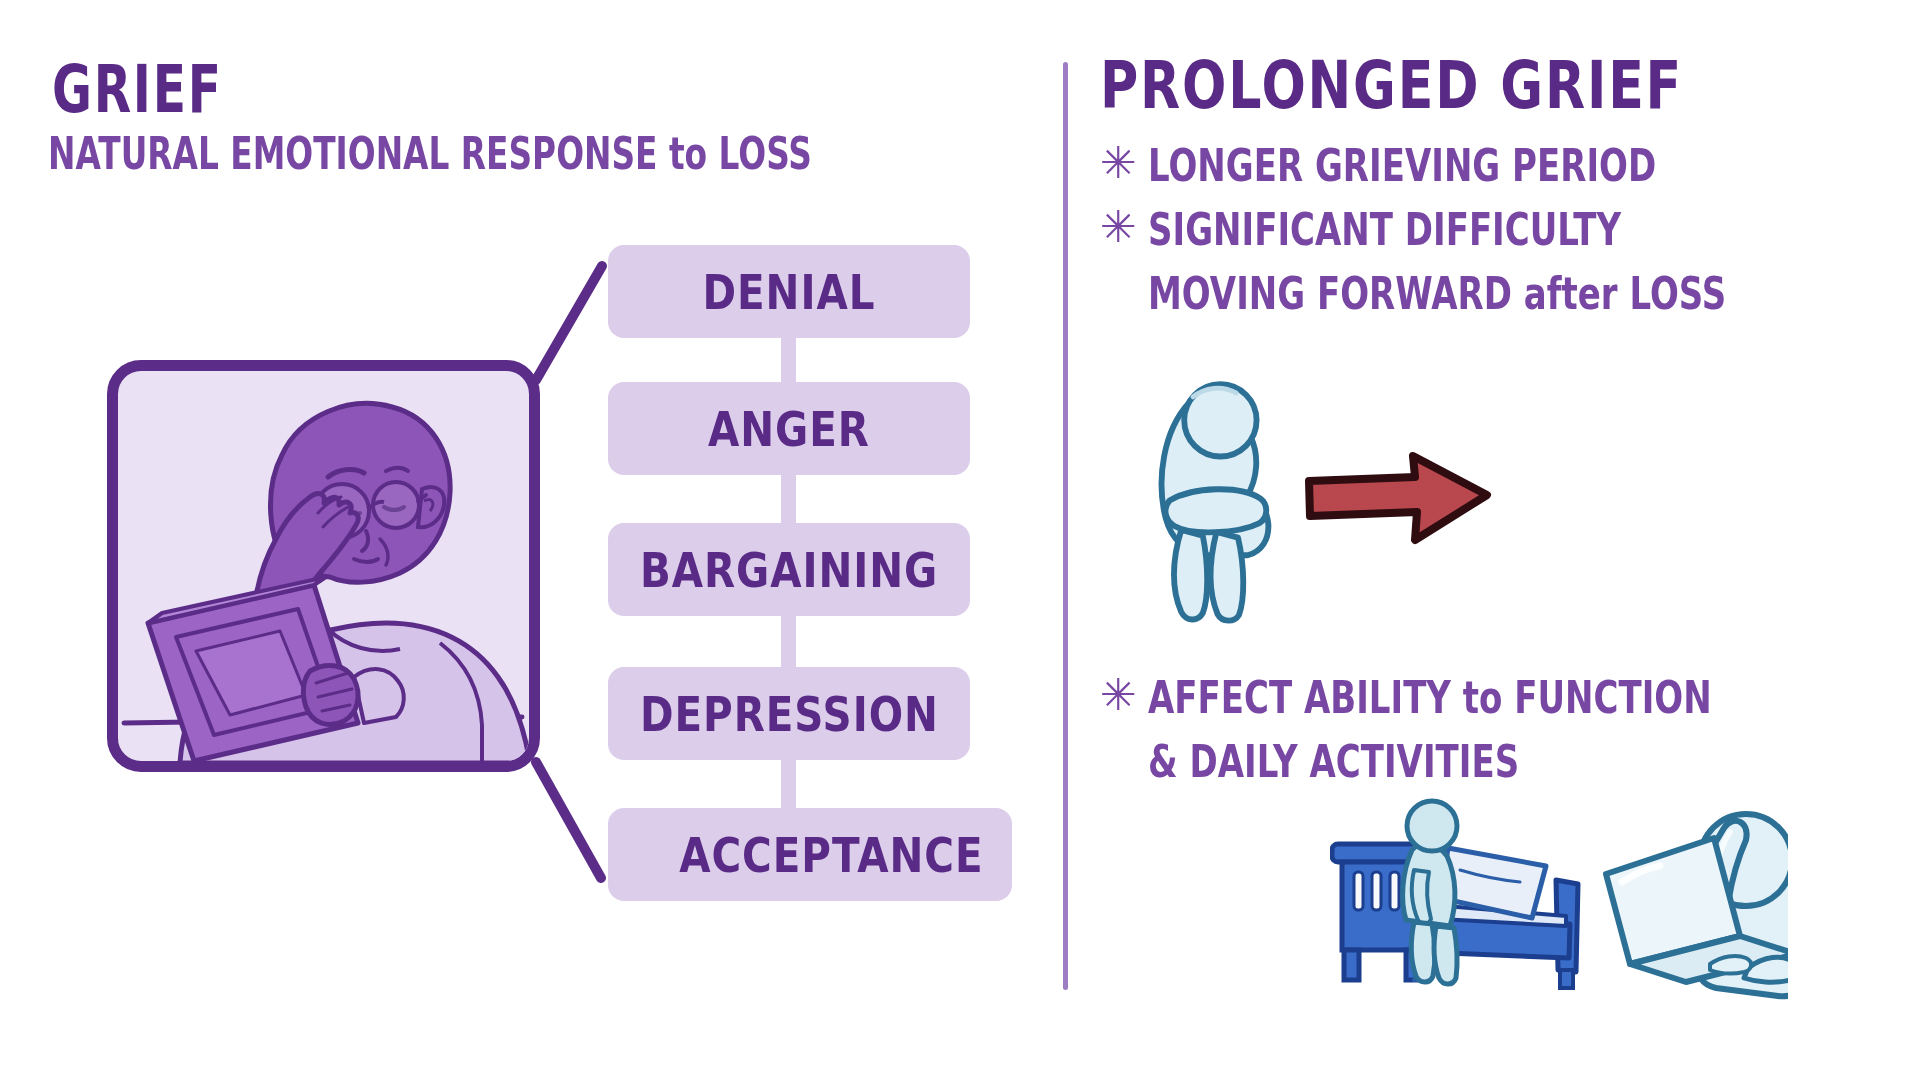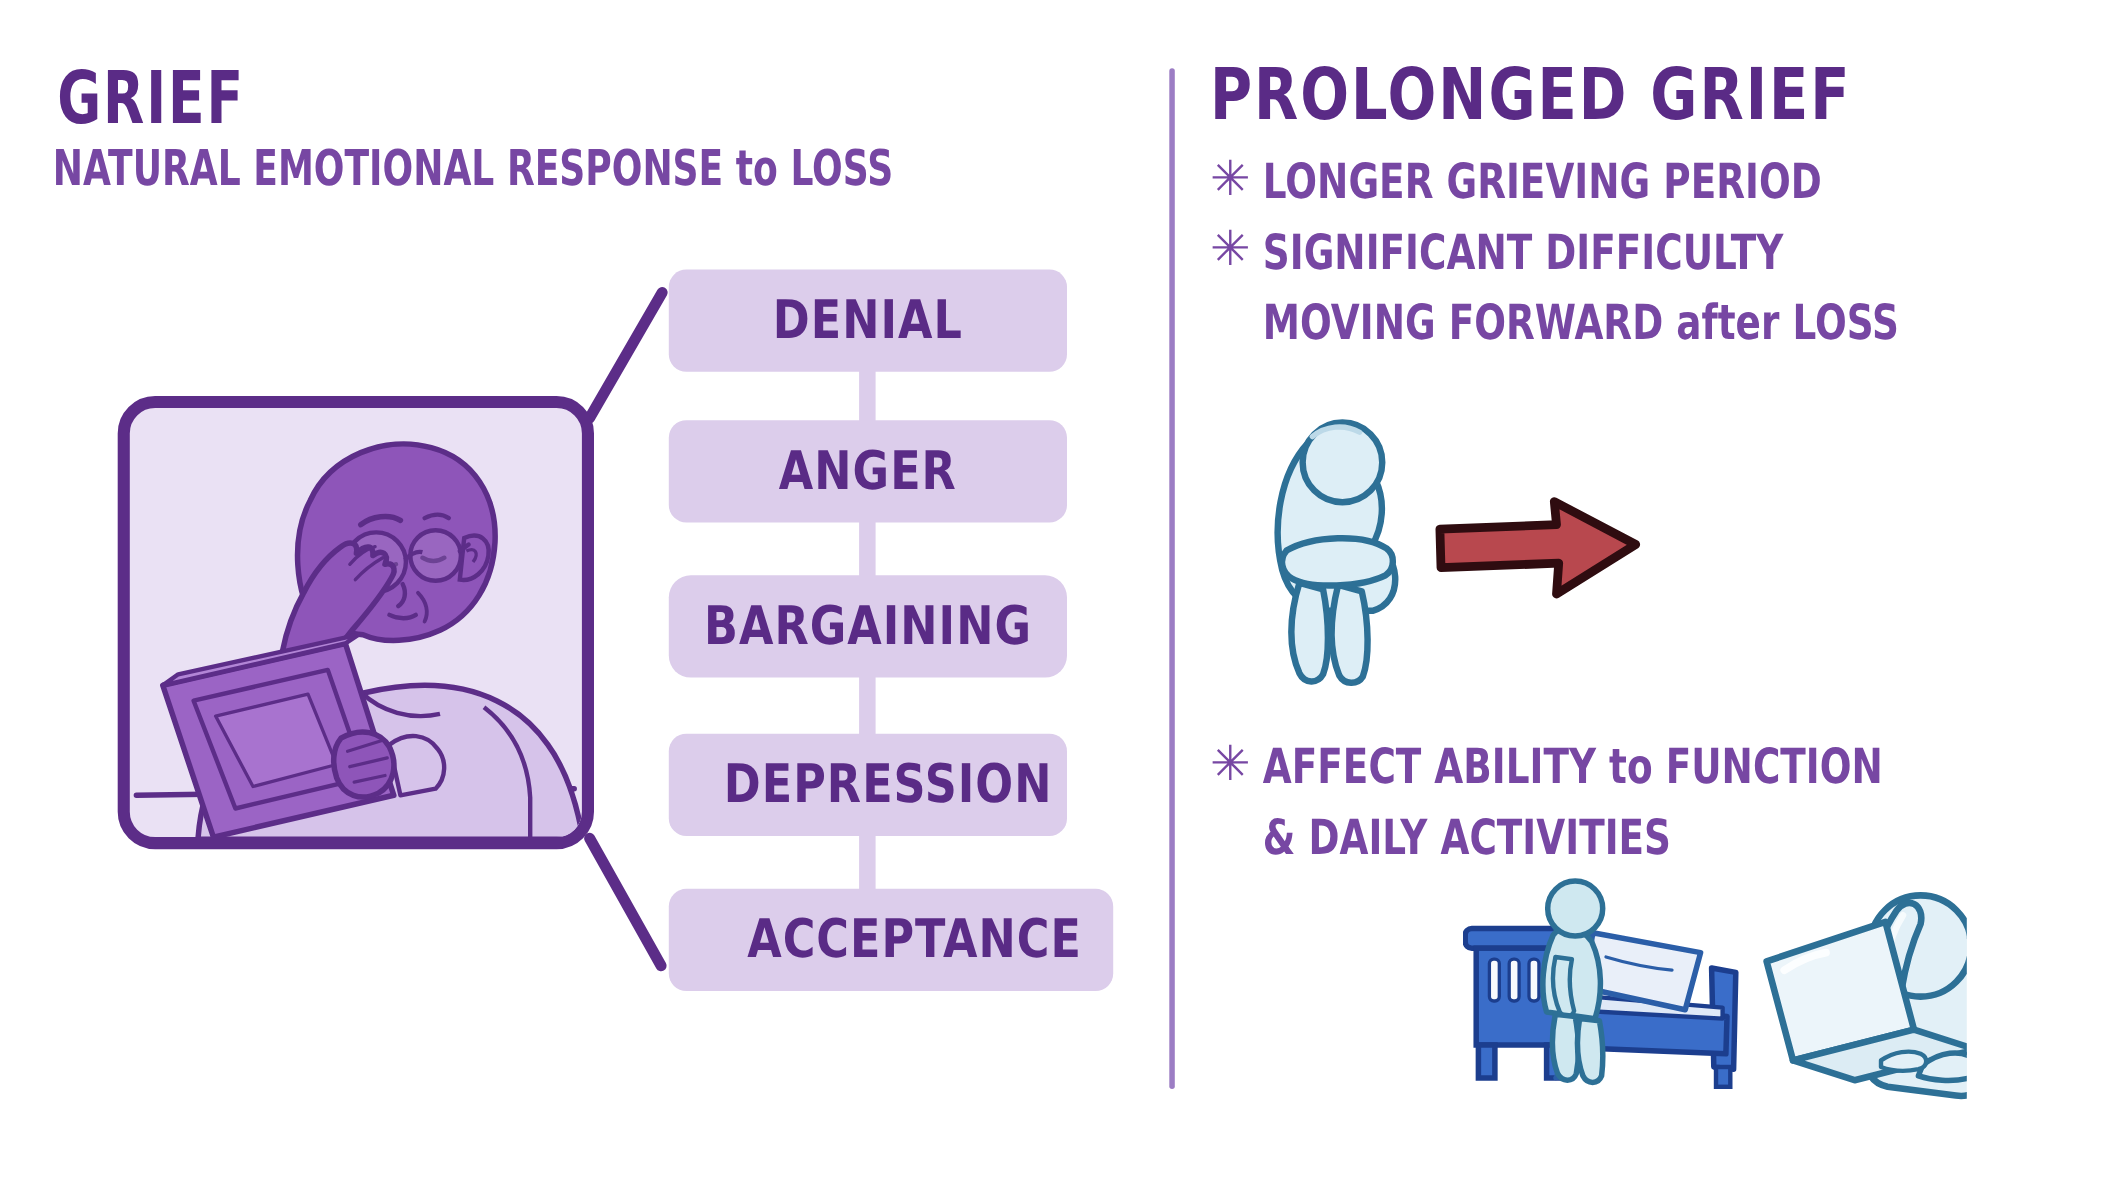--- a/index.html
+++ b/index.html
@@ -107,24 +107,24 @@
   <div class="abs stage-connector" style="top:471px;height:56px;"></div>
   <div class="abs stage-connector" style="top:612px;height:59px;"></div>
   <div class="abs stage-connector" style="top:753px;height:59px;"></div>
 
   <div class="abs stage-box" style="top:382px;">
     <span class="stage-label">ANGER</span>
   </div>
   <div class="abs stage-box" style="top:245px;">
     <span class="stage-label">DENIAL</span>
   </div>
-  <div class="abs stage-box" style="top:523px;border-radius:20px;">
+  <div class="abs stage-box" style="top:523px;">
     <span class="stage-label">BARGAINING</span>
   </div>
-  <div class="abs stage-box" style="top:667px;justify-content:flex-end;">
+  <div class="abs stage-box" style="top:667px;">
     <span class="stage-label">DEPRESSION</span>
   </div>
   <div class="abs stage-box" style="top:808px;padding-left:42px;">
     <span class="stage-label">ACCEPTANCE</span>
   </div>
 
   <div class="abs divider"></div>
 
   <div class="abs h-title right" style="left:1100px;top:48px;">PROLONGED GRIEF</div>
 

